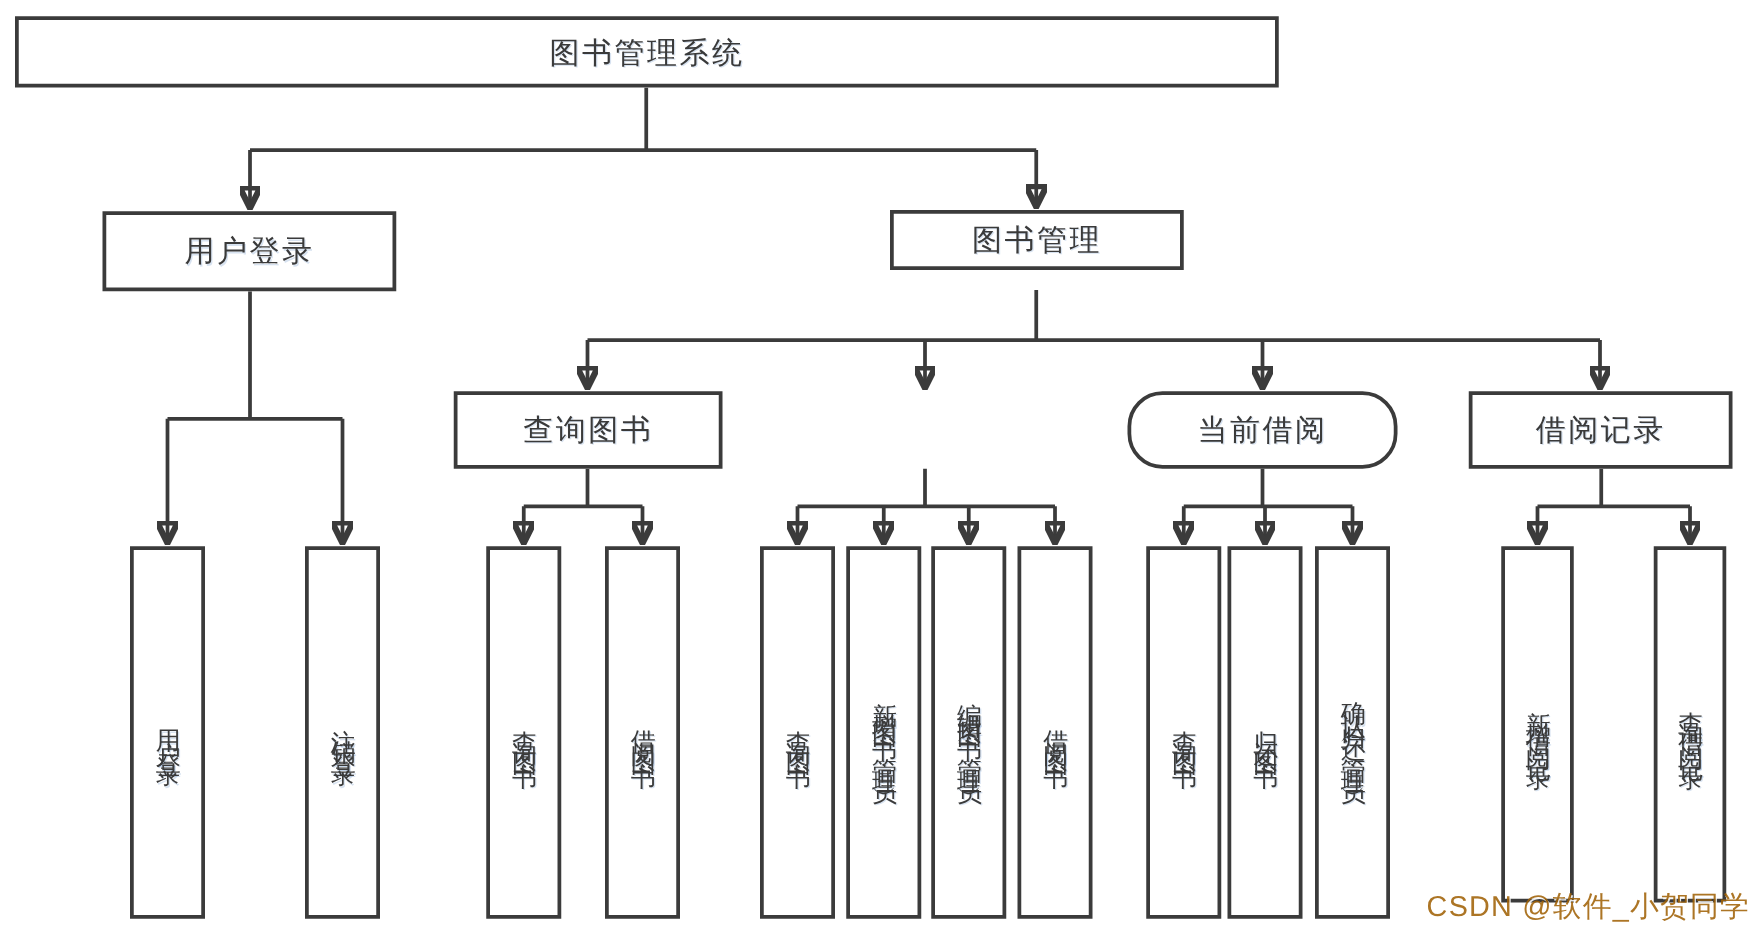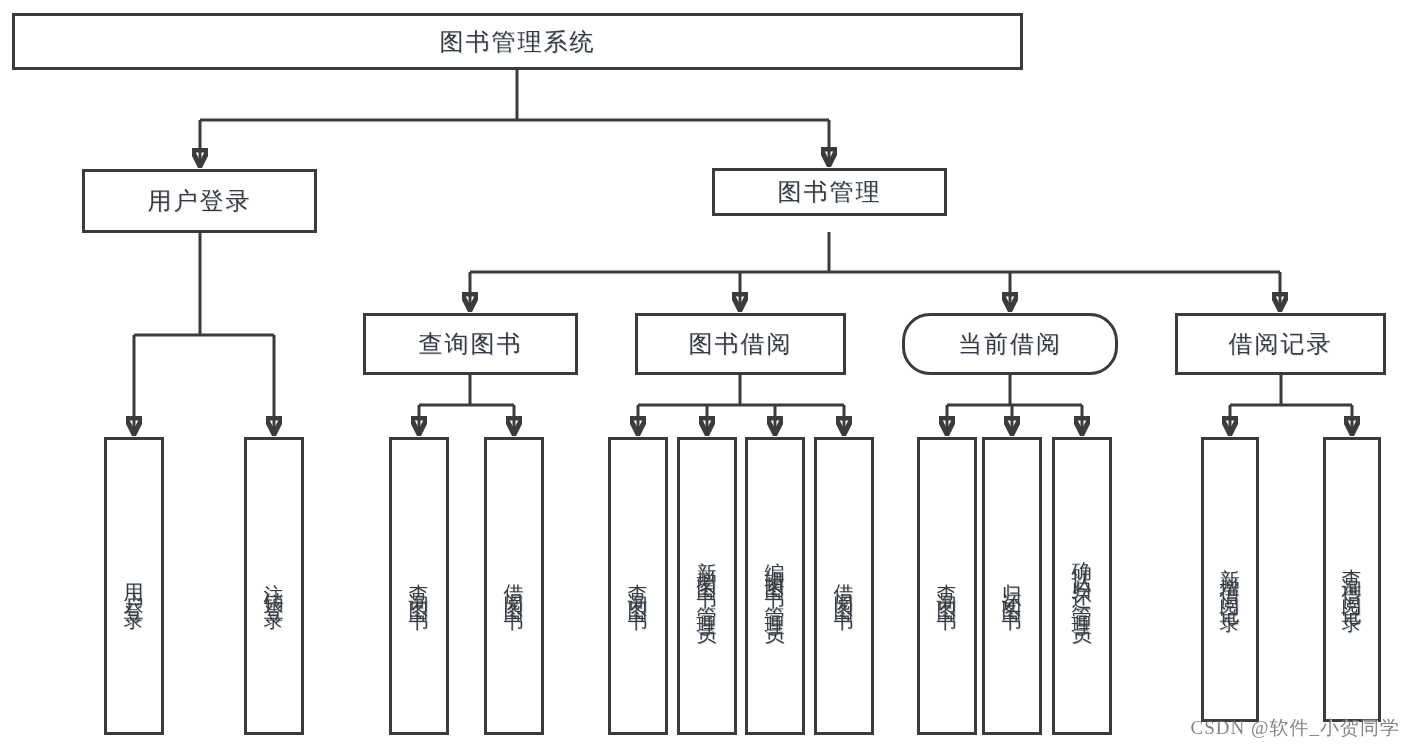--- a/index.html
+++ b/index.html
@@ -35,22 +35,22 @@
   .l-bb1{left:608px;}
   .l-bb2{left:677px;}
   .l-bb3{left:745px;}
   .l-bb4{left:814px;}
   .l-cb1{left:917px;}
   .l-cb2{left:982px;}
   .l-cb3{left:1052px;}
   .l-br1{left:1201px;width:58px;height:285px;}
   .l-br2{left:1323px;width:58px;height:285px;}
   .watermark{
-    position:absolute;right:5px;bottom:6px;font-size:19px;color:#737373;
-    opacity:.88;z-index:5;letter-spacing:1px;text-shadow:1px 1px 0 #ffffff;font-family:Liberation Serif, serif;
+    position:absolute;right:5px;bottom:6px;font-size:23px;color:#a16207;
+    opacity:.88;z-index:5;letter-spacing:1px;text-shadow:1px 1px 0 #ffffff;
   }
 </style>
 </head>
 <body>
 
 <div class="stage">
 
   <svg class="edges" viewBox="0 0 1405 747" xmlns="http://www.w3.org/2000/svg">
     <defs>
       <marker id="arw" viewBox="0 0 10 10" refX="8.5" refY="5" markerWidth="6.5" markerHeight="5.5" orient="auto">
@@ -98,21 +98,20 @@
     <path d="M1230,405 V432" marker-end="url(#arw)"></path>
     <path d="M1352,405 V432" marker-end="url(#arw)"></path>
   </svg>
 
   <div class="node h n-root">图书管理系统</div>
 
   <div class="node h n-userlogin">用户登录</div>
   <div class="node h n-bookmgmt">图书管理</div>
 
   <div class="node h n-newbook">查询图书</div>
-  <div class="node h n-borrow">图书借阅</div>
   <div class="node h n-current">当前借阅</div>
   <div class="node h n-records">借阅记录</div>
 
   <div class="node v lf l-ul1">用户登录</div>
   <div class="node v lf l-ul2">注销登录</div>
 
   <div class="node v lf l-nb1">查询图书</div>
   <div class="node v lf l-nb2">借阅图书</div>
 
   <div class="node v lf l-bb1">查询图书</div>

